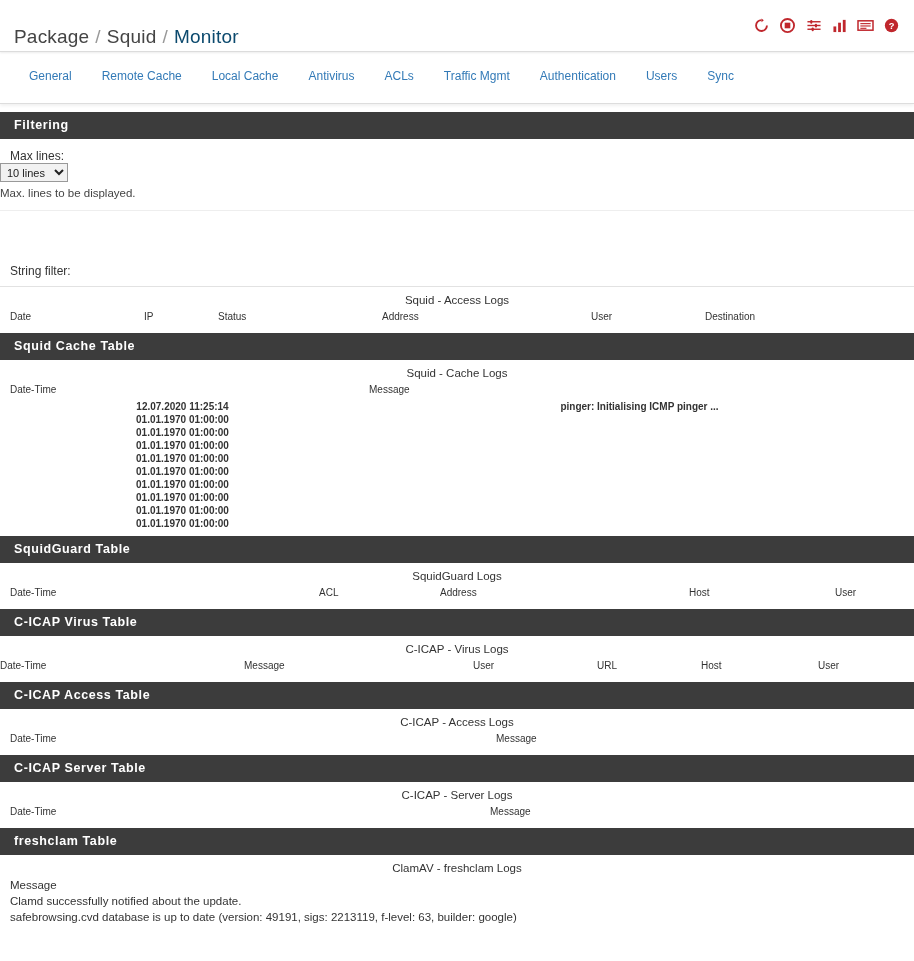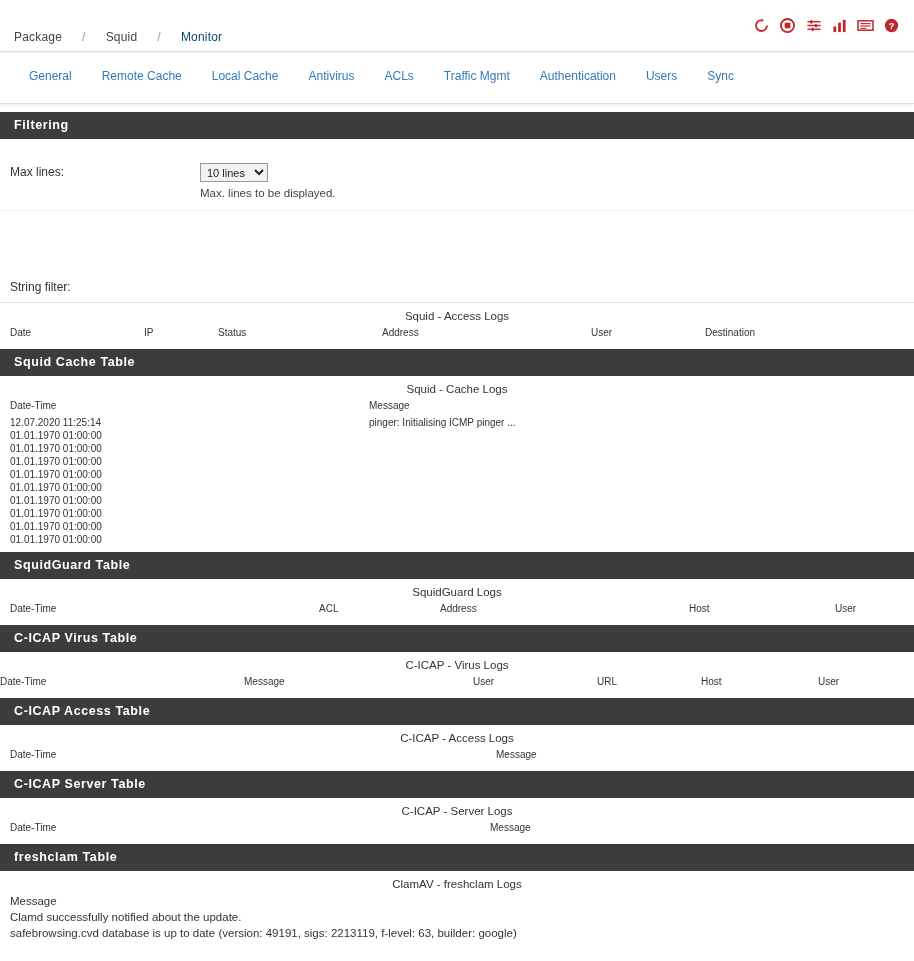--- a/index.html
+++ b/index.html
@@ -22,26 +22,26 @@
     height: 52px;
     background: #ffffff;
     border-bottom: 1px solid #dcdcdc;
     box-shadow: 0 1px 2px rgba(0,0,0,0.08);
     display: flex;
     align-items: center;
     padding: 0 14px;
     box-sizing: border-box;
   }
   .breadcrumb {
-    font-size: 12px;
+    font-size: 19px;
     color: #444;
     letter-spacing: .2px;
     display: flex;
     align-items: baseline;
-    gap: 20px;
+    gap: 6px;
     margin-top: 23px;
   }
   .breadcrumb .crumb { color: #444; }
   .breadcrumb .sep { color: #999; }
   .breadcrumb .crumb.active { color: #0c4a6e; }
 
   .header-icons {
     margin-left: auto;
     display: flex;
     align-items: center;
@@ -95,21 +95,22 @@
     letter-spacing: .6px;
     padding: 6px 10px 7px 14px;
     margin: 0 0 0 0;
   }
   .panel-body { background: #fff; }
 
   .form-row {
     display: flex;
     align-items: flex-start;
     border-bottom: 1px solid #eee;
-    padding: 24px 0 8px 0;
+    padding: 8px 0 8px 0;
+    flex-direction: column;
   }
   .form-row:last-child { border-bottom: 1px solid #e2e2e2; margin-top: 43px; }
   .form-label {
     width: 200px;
     padding-left: 10px;
     box-sizing: border-box;
     font-size: 12px;
     color: #333;
     padding-top: 2px;
   }
@@ -155,25 +156,26 @@
     font-size: 10px;
     color: #333;
   }
   .log-table th {
     text-align: left;
     font-weight: normal;
     padding: 2px 4px 5px 10px;
     color: #333;
   }
   .log-table td {
-    text-align: left;
+    text-align: center;
     padding: 1px 4px 1px 10px;
     white-space: nowrap;
     overflow: hidden;
     text-overflow: ellipsis;
+    font-weight: bold;
   }
   .pad-bottom { height: 6px; }
   .plain-list {
     font-size: 11.5px;
     line-height: 16px;
     color: #333;
     padding: 0 10px 4px 10px;
   }
   .plain-list div { white-space: nowrap; overflow: hidden; text-overflow: ellipsis; }
 </style>

